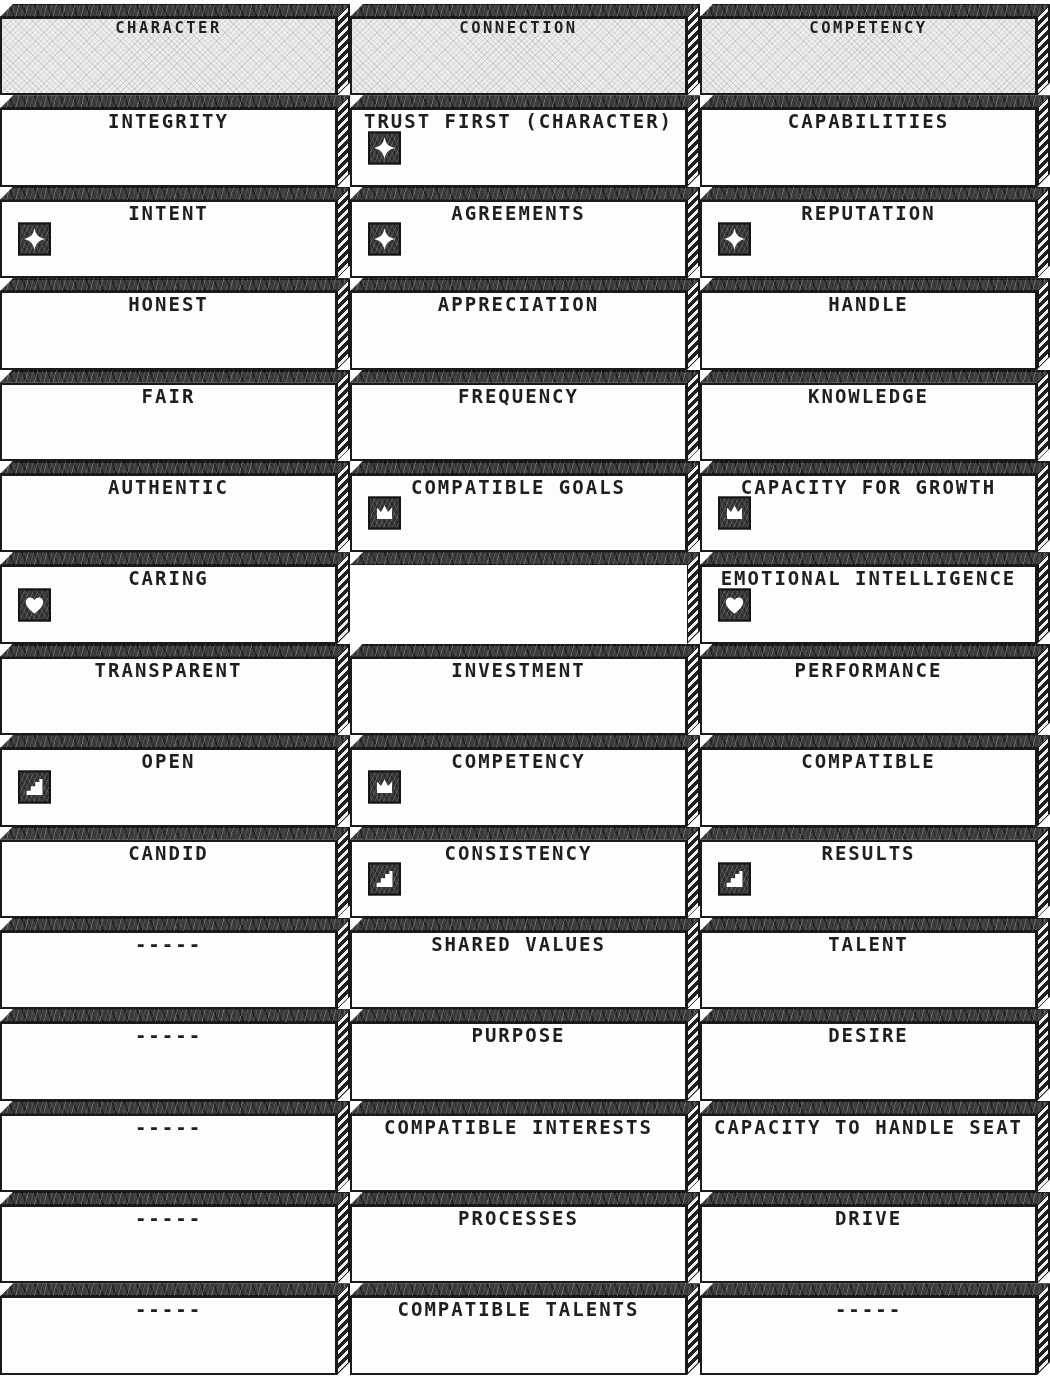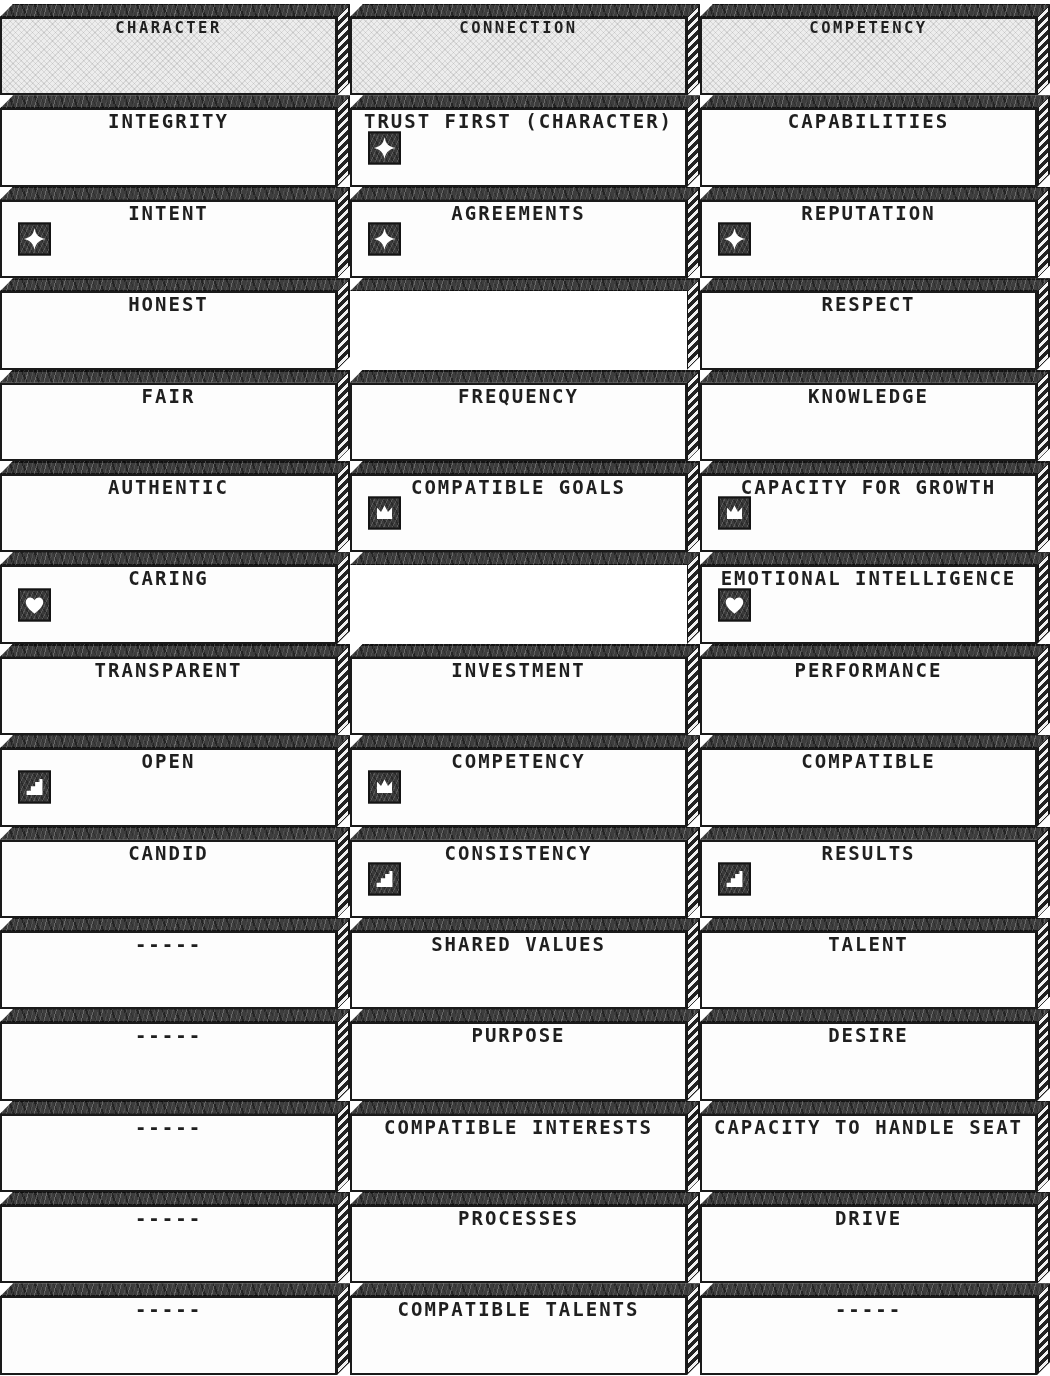--- a/index.html
+++ b/index.html
@@ -243,20 +243,24 @@
               <path d="M17 3 C18.5 11.5 22.5 15.5 31 17 C22.5 18.5 18.5 22.5 17 31 C15.5 22.5 11.5 18.5 3 17 C11.5 15.5 15.5 11.5 17 3 Z"></path>
             </svg>
       </span>
       <span class="label">AGREEMENTS</span>
     </div>
   </div>
 
   <div class="card">
     <div class="band-top"></div>
     <div class="band-right"></div>
+    <div class="face">
+
+      <span class="label">APPRECIATION</span>
+    </div>
   </div>
 
   <div class="card">
     <div class="band-top"></div>
     <div class="band-right"></div>
     <div class="face">
 
       <span class="label">FREQUENCY</span>
     </div>
   </div>
@@ -389,21 +393,21 @@
       </span>
       <span class="label">REPUTATION</span>
     </div>
   </div>
 
   <div class="card">
     <div class="band-top"></div>
     <div class="band-right"></div>
     <div class="face">
 
-      <span class="label">RESPECT</span>
+      <span class="label">HANDLE</span>
     </div>
   </div>
 
   <div class="card">
     <div class="band-top"></div>
     <div class="band-right"></div>
     <div class="face">
 
       <span class="label">KNOWLEDGE</span>
     </div>

